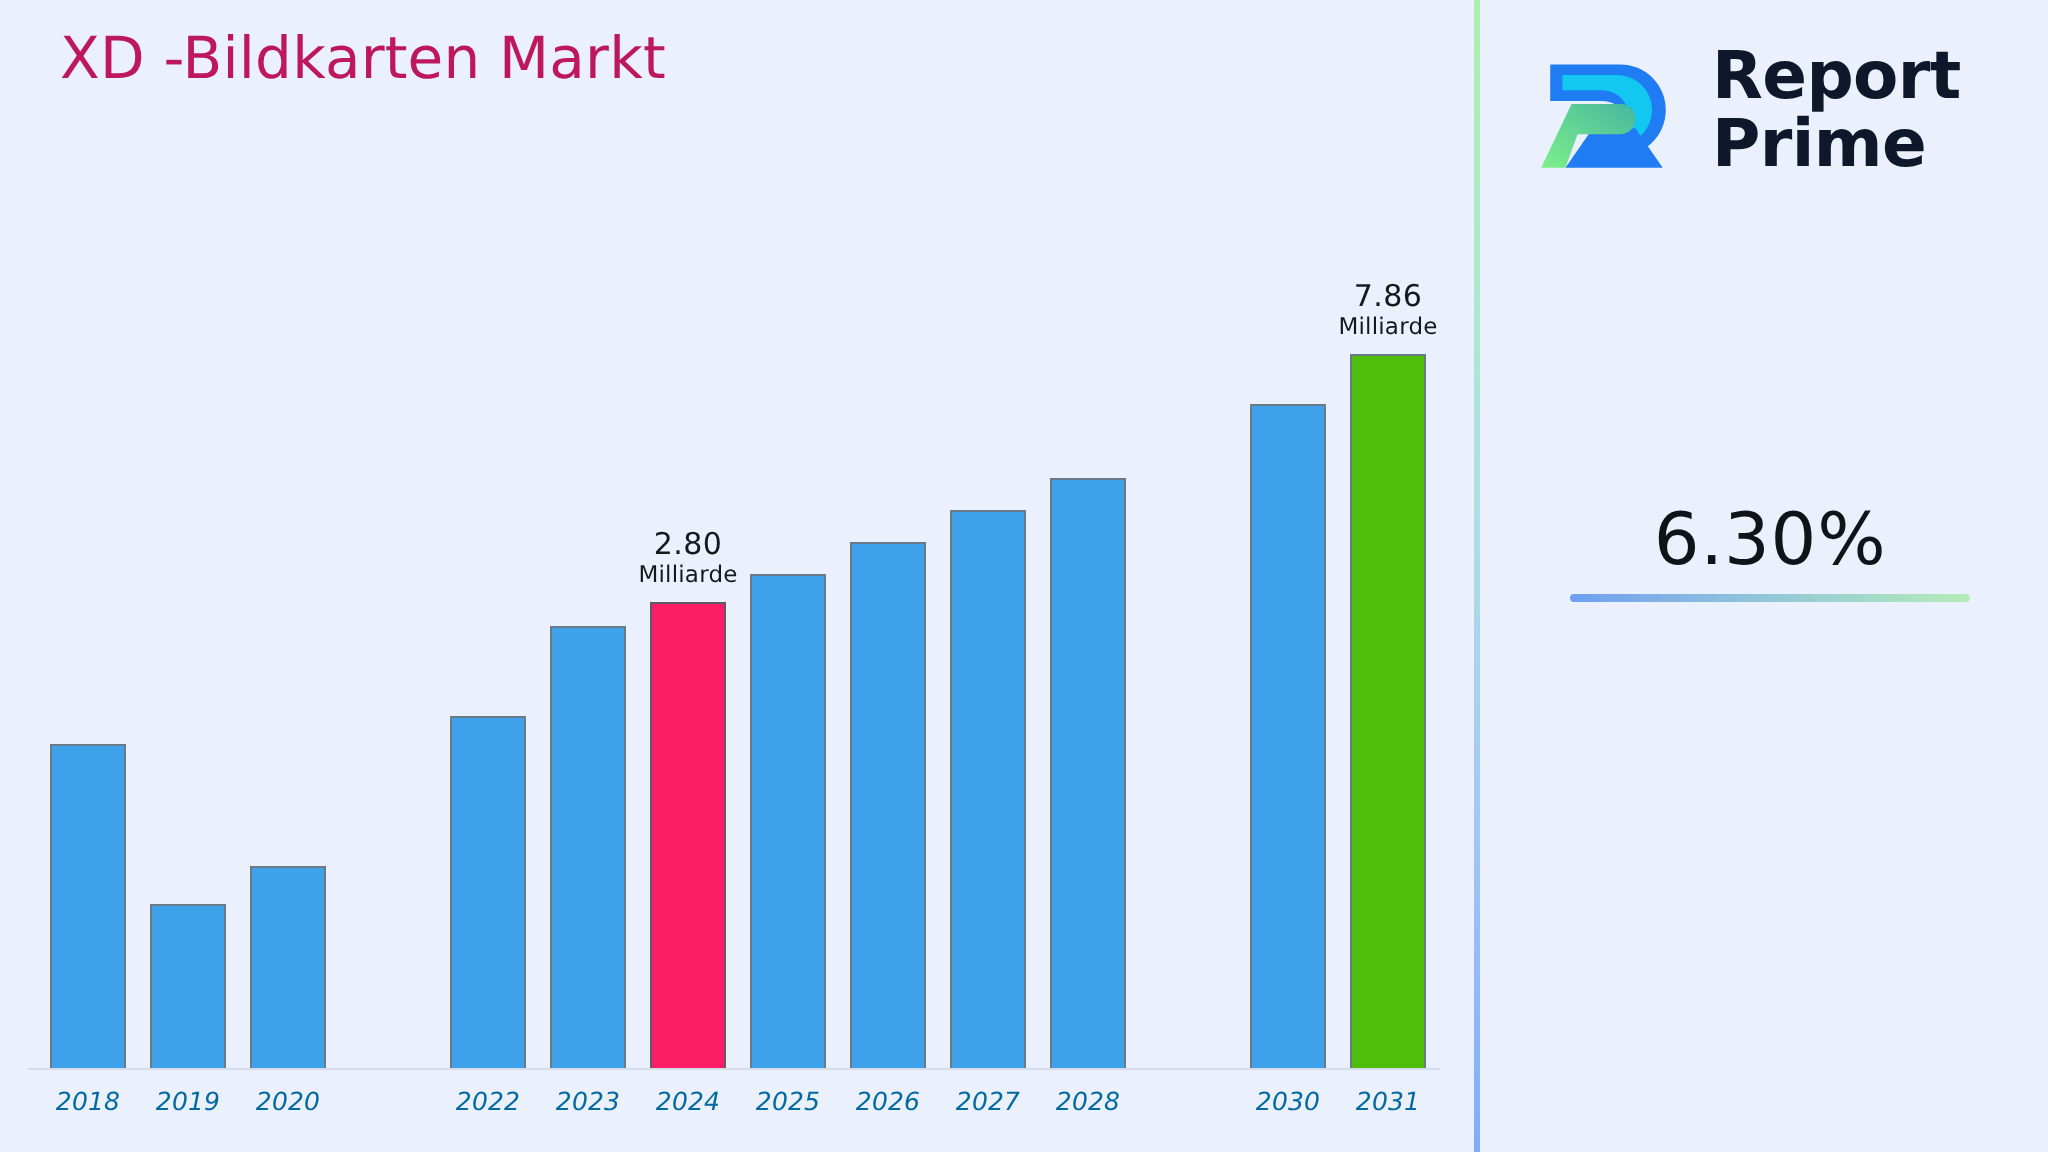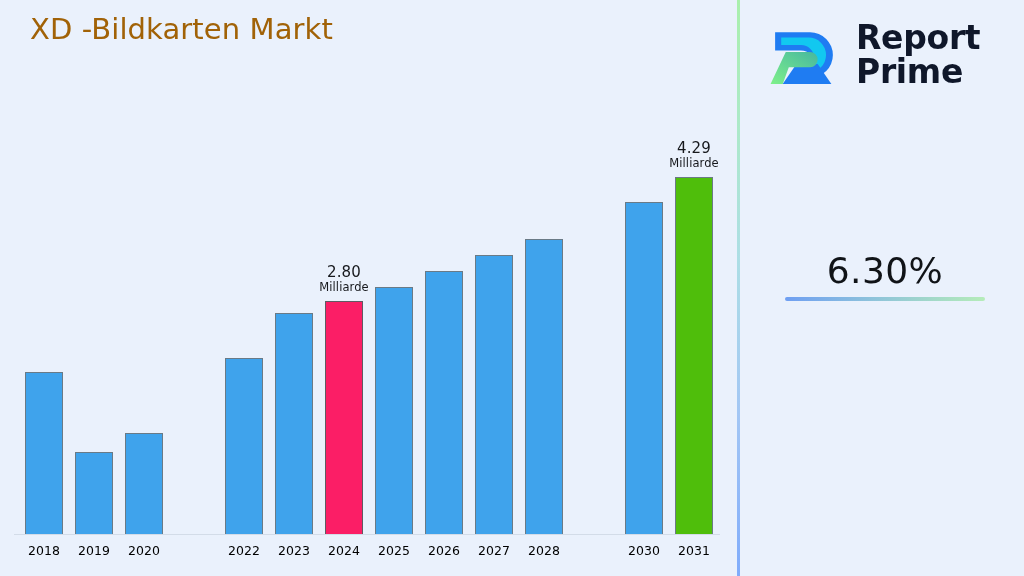--- a/index.html
+++ b/index.html
@@ -22,21 +22,21 @@
     background: #eaf1fc;
   }
 
   
   .chart-title {
     position: absolute;
     left: 30px;
     top: 12px;
     font-size: 29px;
     font-weight: 400;
-    color: #a16207;
+    color: #be185d;
     letter-spacing: 0.1px;
     white-space: nowrap;
   }
 
   
   .plot-area {
     position: absolute;
     left: 0;
     top: 0;
     width: 740px;
@@ -97,22 +97,23 @@
     letter-spacing: 0.1px;
   }
 
   .tick-label {
     position: absolute;
     left: 0;
     top: 543px;
     width: 50px;
     text-align: center;
     font-size: 12.5px;
-    color: #000000;
-    letter-spacing: 0.1px;
+    color: #0369a1;
+    letter-spacing: 0.1px;
+    font-style: italic;
   }
 
   
   .divider {
     position: absolute;
     left: 737px;
     top: 0;
     width: 3px;
     height: 576px;
     background: linear-gradient(to bottom, #a6f0a8 0%, #a9e9c6 22%, #a9dde4 45%, #9fc4f4 72%, #7aa8fb 100%);
@@ -234,21 +235,21 @@
           <div class="bar" title="2028: 3.55" style="height: 295px;"></div>
           <div class="tick-label">2028</div>
         </div>
         <div class="bar-group" style="left: 619px;">
           <div class="bar" title="2030: 3.99" style="height: 332px;"></div>
           <div class="tick-label">2030</div>
         </div>
         <div class="bar-group" style="left: 669px;">
           <div class="bar highlight-green" title="2031: 4.29" style="height: 357px;"></div>
           <div class="bar-label" style="bottom: 406px;">
-            <span class="value">4.29</span>
+            <span class="value">7.86</span>
             <span class="unit">Milliarde</span>
           </div>
           <div class="tick-label">2031</div>
         </div>
       </div>
   </div>
 
   <div class="divider"></div>
 
   <div class="right-panel">

